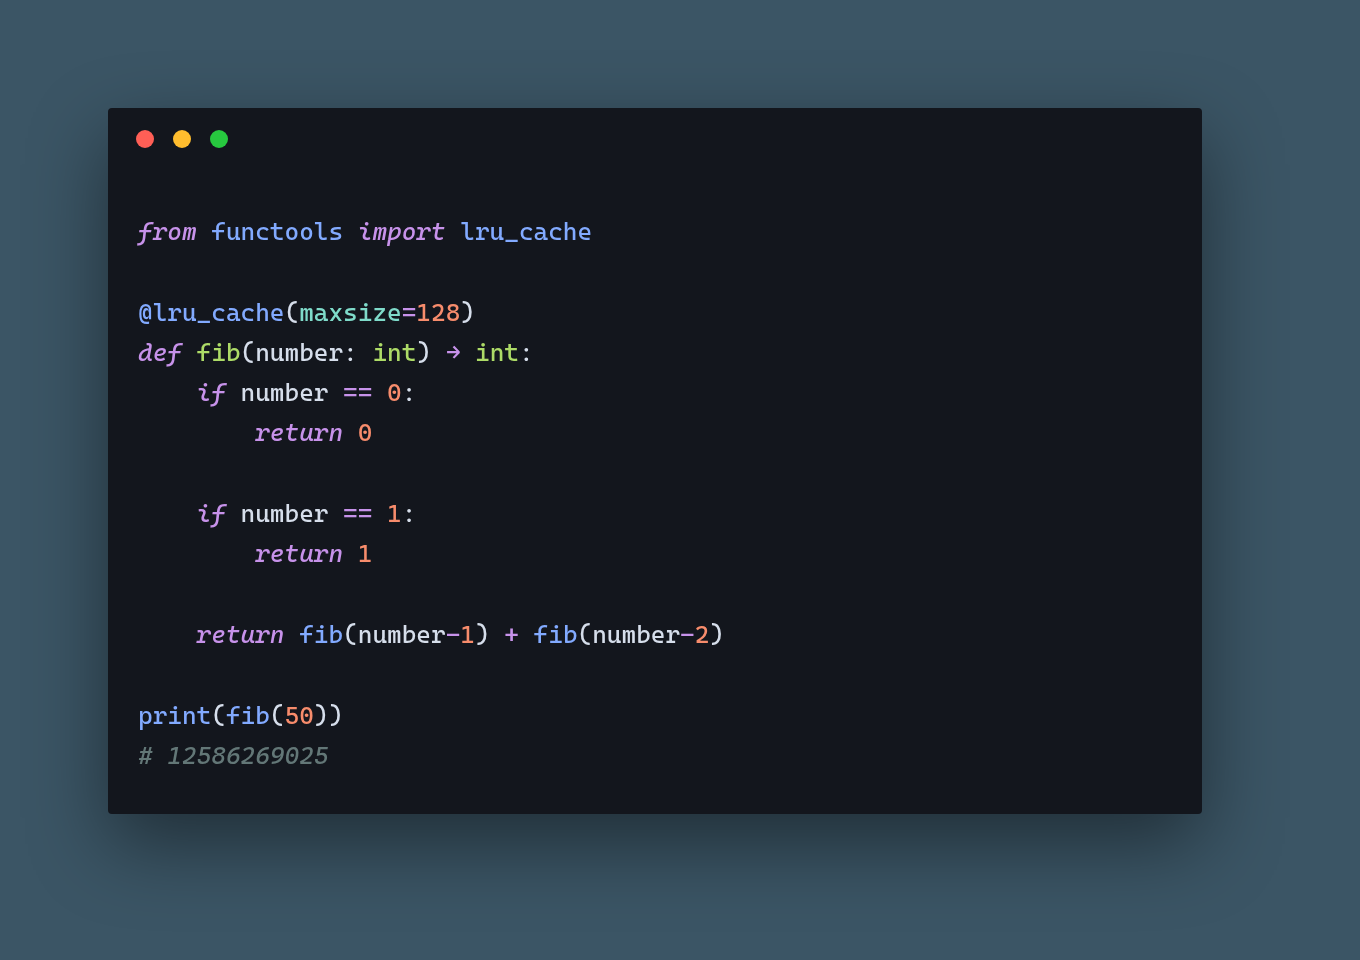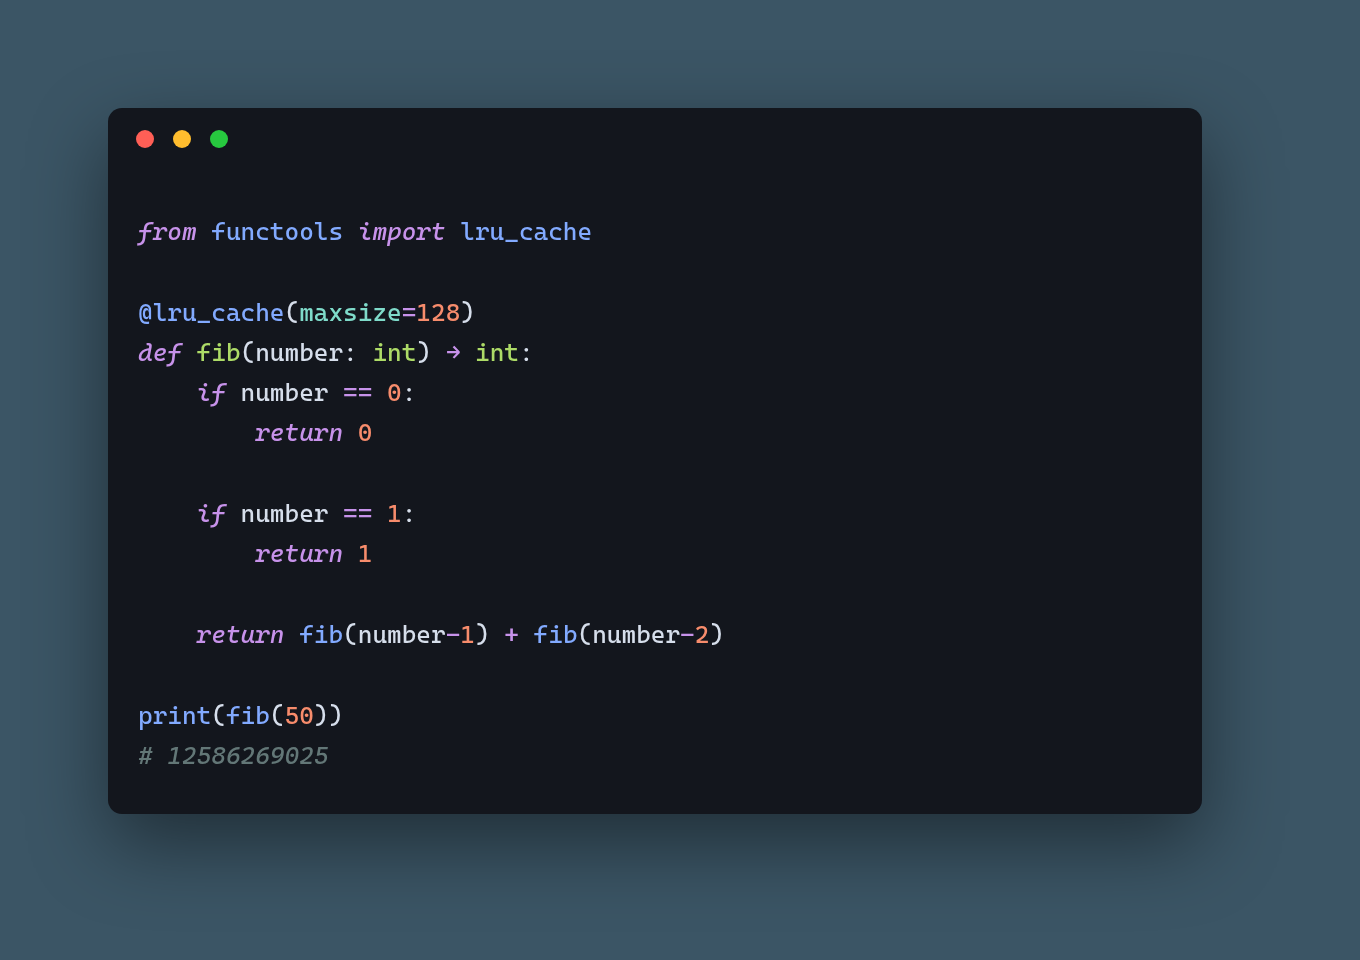--- a/index.html
+++ b/index.html
@@ -16,21 +16,21 @@
     height: 960px;
     position: relative;
   }
   .window {
     position: absolute;
     left: 108px;
     top: 108px;
     width: 1094px;
     height: 706px;
     background: #13161d;
-    border-radius: 14px;
+    border-radius: 4px;
     box-shadow: 0 30px 80px rgba(0,0,0,0.45);
     box-sizing: border-box;
     padding-left: 28px;
   }
   .titlebar {
     position: absolute;
     left: 0; top: 0; right: 0;
     height: 62px;
     display: flex;
     align-items: center;

